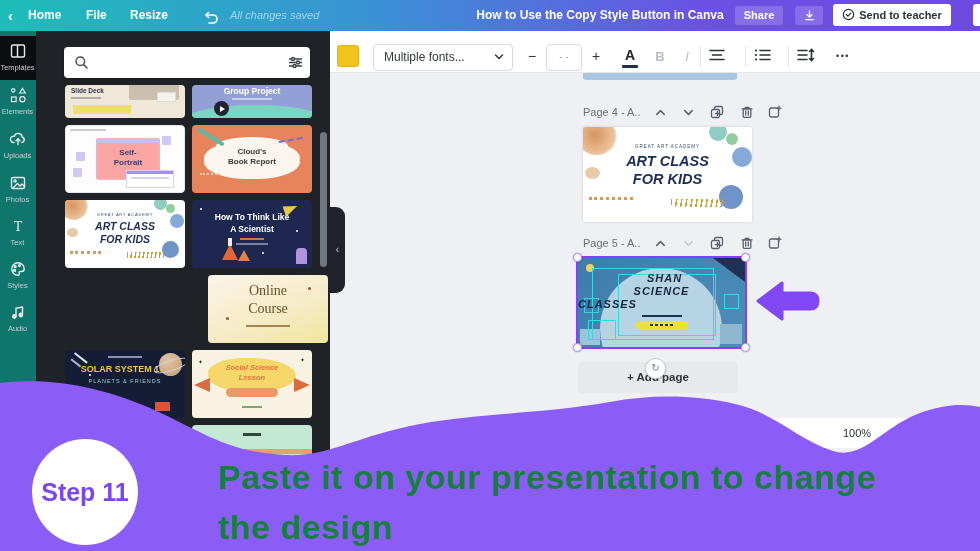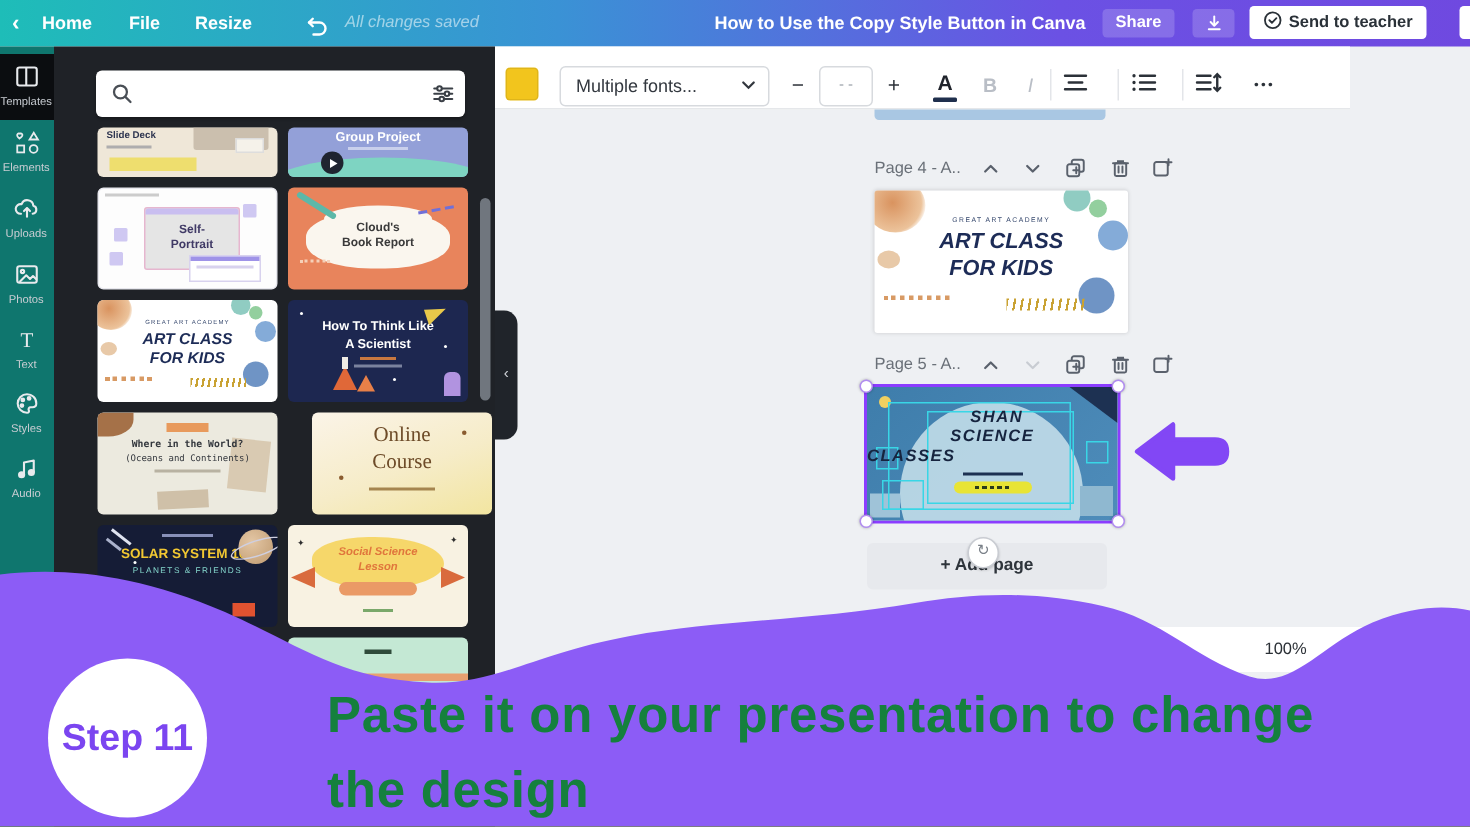--- a/index.html
+++ b/index.html
@@ -24,21 +24,21 @@
   .search{left:64px;top:47px;width:246px;height:31px;background:#fff;border-radius:4px;
     box-shadow:0 1px 2px rgba(0,0,0,.3);}
   .search input{position:absolute;left:34px;top:0;width:170px;height:31px;border:0;outline:none;
     font-size:11.5px;color:#383d44;font-family:"Liberation Sans",sans-serif;background:transparent;}
   .thumb{position:absolute;width:120px;border-radius:4px;overflow:hidden;}
   .tt{position:absolute;white-space:nowrap;}
   .scrollbar{left:320px;top:132px;width:7px;height:135px;background:#70767e;border-radius:4px;}
   .collapse-tab{left:330px;top:207px;width:15px;height:86px;background:#20242a;
     border-radius:0 9px 9px 0;color:#cfd3d8;font-size:10px;text-align:center;line-height:86px;}
   
-  .toolbar{left:330px;top:31px;width:570px;height:41px;background:#fff;border-bottom:1px solid #e5e7ea;}
+  .toolbar{left:330px;top:31px;width:650px;height:41px;background:#fff;border-bottom:1px solid #e5e7ea;}
   .tool{position:absolute;top:13px;height:25px;color:#2c3138;}
   .vdiv{position:absolute;top:15px;width:1px;height:21px;background:#e3e5e9;}
   .pg-label{font-size:11px;color:#6a7078;}
   .pg-ic{position:absolute;width:15px;height:15px;}
   .slide4{left:583px;top:127px;width:169px;height:95px;background:#fff;border-radius:2px;
     box-shadow:0 0 3px rgba(0,0,0,.15);overflow:hidden;}
   .blob{position:absolute;border-radius:50%;}
   .sel{left:576px;top:256px;width:167px;height:89px;border:2px solid #8b3dff;border-radius:3px;}
   .slide5{position:absolute;left:0;top:0;width:167px;height:89px;overflow:hidden;
     background:linear-gradient(135deg,#3e7dab,#4e8cba);}
@@ -203,21 +203,21 @@
     <div class="abs" style="left:22px;top:16px;width:15px;height:15px;border-radius:50%;background:#1f2430;">
       <div style="width:0;height:0;border-left:5px solid #fff;border-top:3px solid transparent;border-bottom:3px solid transparent;margin:4.5px 0 0 6px;"></div>
     </div>
   </div>
 
   <div class="thumb" style="left:65px;top:125px;height:68px;background:#fdfdfd;border:1px solid #e8e8ee;box-sizing:border-box;">
     <div class="abs" style="left:4px;top:3px;width:36px;height:2px;background:#ccc;"></div>
     <div class="abs" style="left:10px;top:26px;width:9px;height:9px;background:#cfc8f2;border-radius:1px;"></div>
     <div class="abs" style="left:7px;top:42px;width:9px;height:9px;background:#cfc8f2;border-radius:1px;"></div>
     <div class="abs" style="left:96px;top:10px;width:9px;height:9px;background:#cfc8f2;border-radius:1px;"></div>
-    <div class="abs" style="left:30px;top:12px;width:62px;height:40px;background:#e5e5e5;border:1px solid #e6b6cf;border-radius:2px;">
+    <div class="abs" style="left:30px;top:12px;width:62px;height:40px;background:#fca5a5;border:1px solid #e6b6cf;border-radius:2px;">
       <div style="height:4px;background:#c9bef0;border-radius:2px 2px 0 0;"></div>
       <div style="text-align:center;margin-top:5px;font-size:8px;font-weight:700;color:#403a66;line-height:1.25;">
         <span>Self-</span><br>
         <span>Portrait</span>
       </div>
     </div>
     <div class="abs" style="left:60px;top:44px;width:46px;height:16px;background:#fff;border:1px solid #d8d2ee;">
       <div style="height:3px;background:#9f93e8;"></div>
       <div style="margin:3px 4px 0;height:2px;background:#d8d2ee;"></div>
     </div>
@@ -253,29 +253,20 @@
     <div class="tt" style="left:0;top:24px;width:120px;text-align:center;font-size:8.5px;font-weight:800;color:#fff;">A Scientist</div>
     <div class="abs" style="left:48px;top:38px;width:24px;height:2px;background:#c87840;"></div>
     <div class="abs" style="left:44px;top:43px;width:32px;height:2px;background:#7a829e;"></div>
     <div class="abs" style="left:30px;top:44px;width:0;height:0;border-left:8px solid transparent;border-right:8px solid transparent;border-bottom:16px solid #e06838;"></div>
     <div class="abs" style="left:36px;top:38px;width:4px;height:8px;background:#f0ece4;"></div>
     <div class="abs" style="left:46px;top:50px;width:0;height:0;border-left:6px solid transparent;border-right:6px solid transparent;border-bottom:11px solid #e88048;"></div>
     <div class="abs" style="left:92px;top:4px;width:0;height:0;border-left:14px solid #e8c84a;border-top:4px solid transparent;border-bottom:7px solid transparent;transform:rotate(-18deg);"></div>
     <div class="abs" style="left:104px;top:48px;width:11px;height:16px;background:#b193e0;border-radius:4px 4px 0 0;"></div>
   </div>
 
-  <div class="thumb" style="left:65px;top:275px;height:68px;background:#eceadf;">
-    <div class="abs" style="left:0;top:0;width:24px;height:16px;background:#a57148;border-radius:0 0 70% 0;"></div>
-    <div class="abs" style="left:46px;top:7px;width:28px;height:6px;background:#e89a5c;"></div>
-    <div class="abs" style="left:88px;top:18px;width:26px;height:34px;background:#d9cab2;transform:rotate(6deg);"></div>
-    <div class="abs" style="left:40px;top:52px;width:34px;height:12px;background:#cfc0a8;transform:rotate(-3deg);"></div>
-    <div class="tt" style="left:0;top:17px;width:120px;text-align:center;font-family:'DejaVu Sans Mono',monospace;font-size:6.5px;font-weight:700;color:#33373d;">Where in the World?</div>
-    <div class="tt" style="left:0;top:27px;width:120px;text-align:center;font-family:'DejaVu Sans Mono',monospace;font-size:6px;color:#33373d;">(Oceans and Continents)</div>
-    <div class="abs" style="left:38px;top:38px;width:44px;height:2px;background:#b8b2a2;"></div>
-  </div>
   <div class="thumb" style="left:208px;top:275px;height:68px;background:linear-gradient(160deg,#fbf4e8,#f6ecc8 55%,#f2e5a0);">
     <div class="tt" style="left:0;top:8px;width:120px;text-align:center;font-family:'Liberation Serif',serif;font-size:14px;color:#6d4b28;">Online</div>
     <div class="tt" style="left:0;top:26px;width:120px;text-align:center;font-family:'Liberation Serif',serif;font-size:14px;color:#6d4b28;">Course</div>
     <div class="abs" style="left:38px;top:50px;width:44px;height:2px;background:#a5854f;"></div>
     <div class="blob" style="left:18px;top:42px;width:3px;height:3px;background:#8a5c30;"></div>
     <div class="blob" style="left:100px;top:12px;width:3px;height:3px;background:#8a5c30;"></div>
   </div>
 
   <div class="thumb" style="left:65px;top:350px;height:68px;background:#151c36;">
     <div class="abs" style="left:43px;top:6px;width:34px;height:2px;background:#8890b8;"></div>

